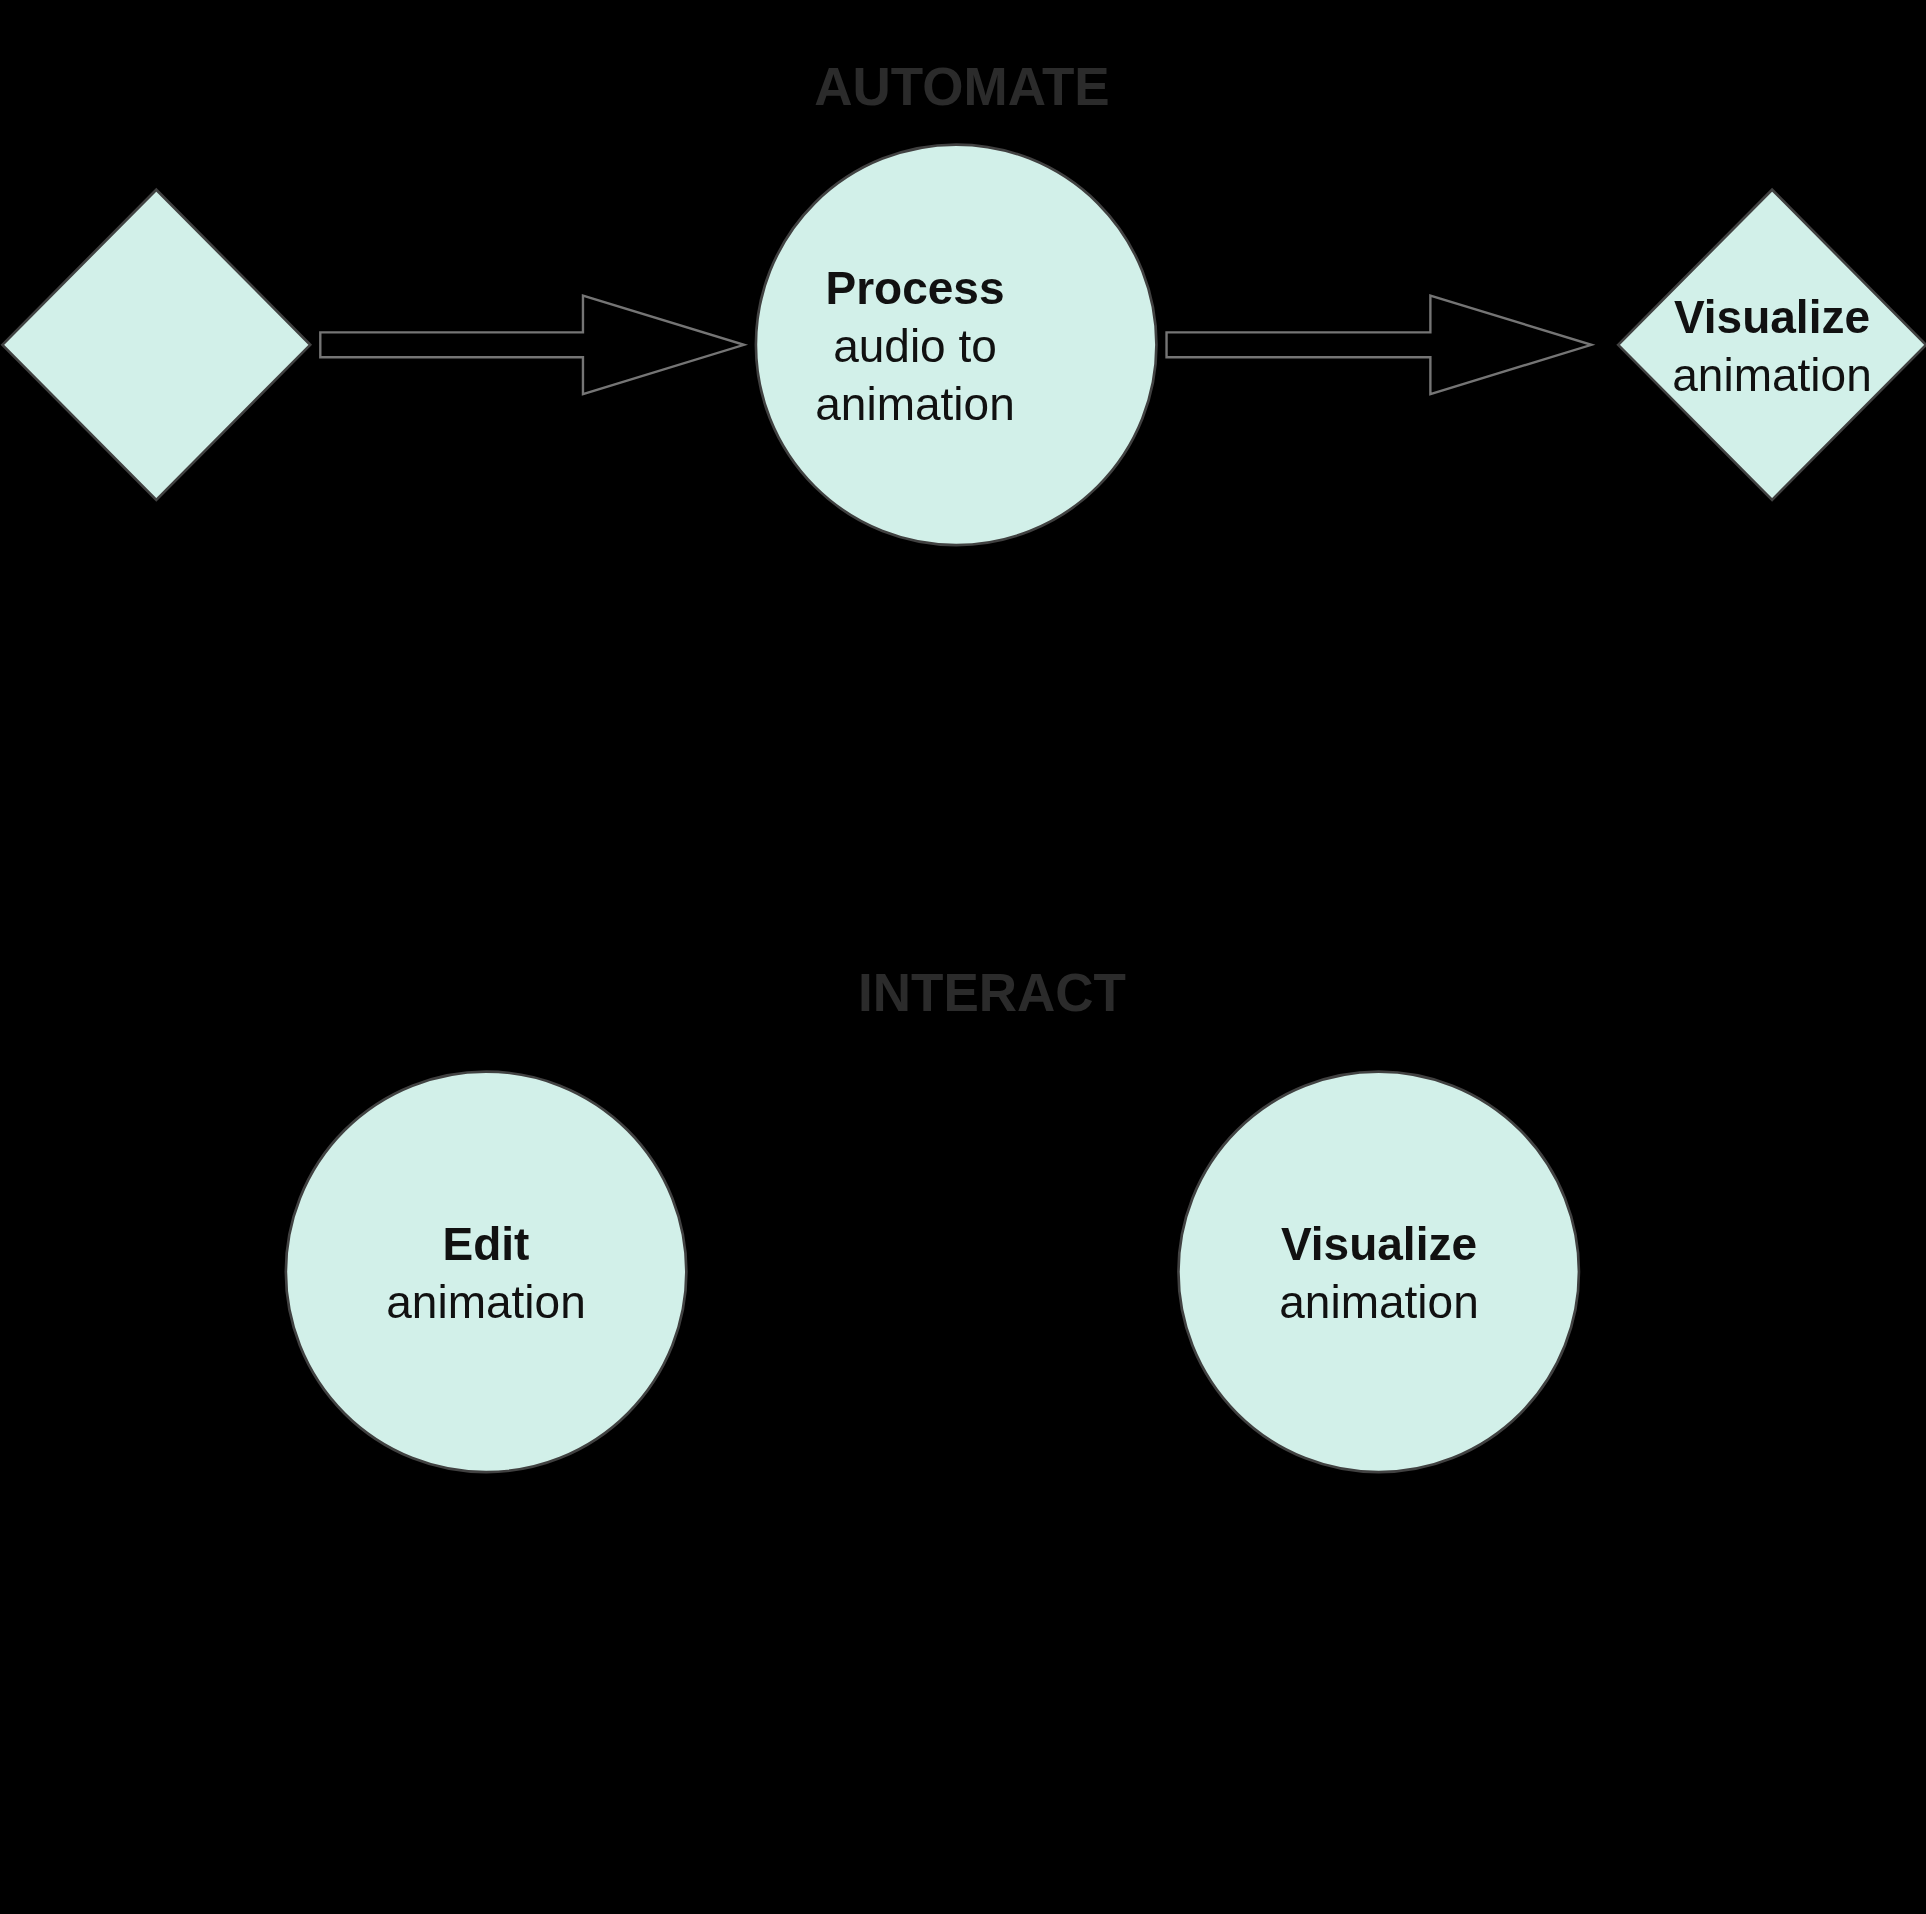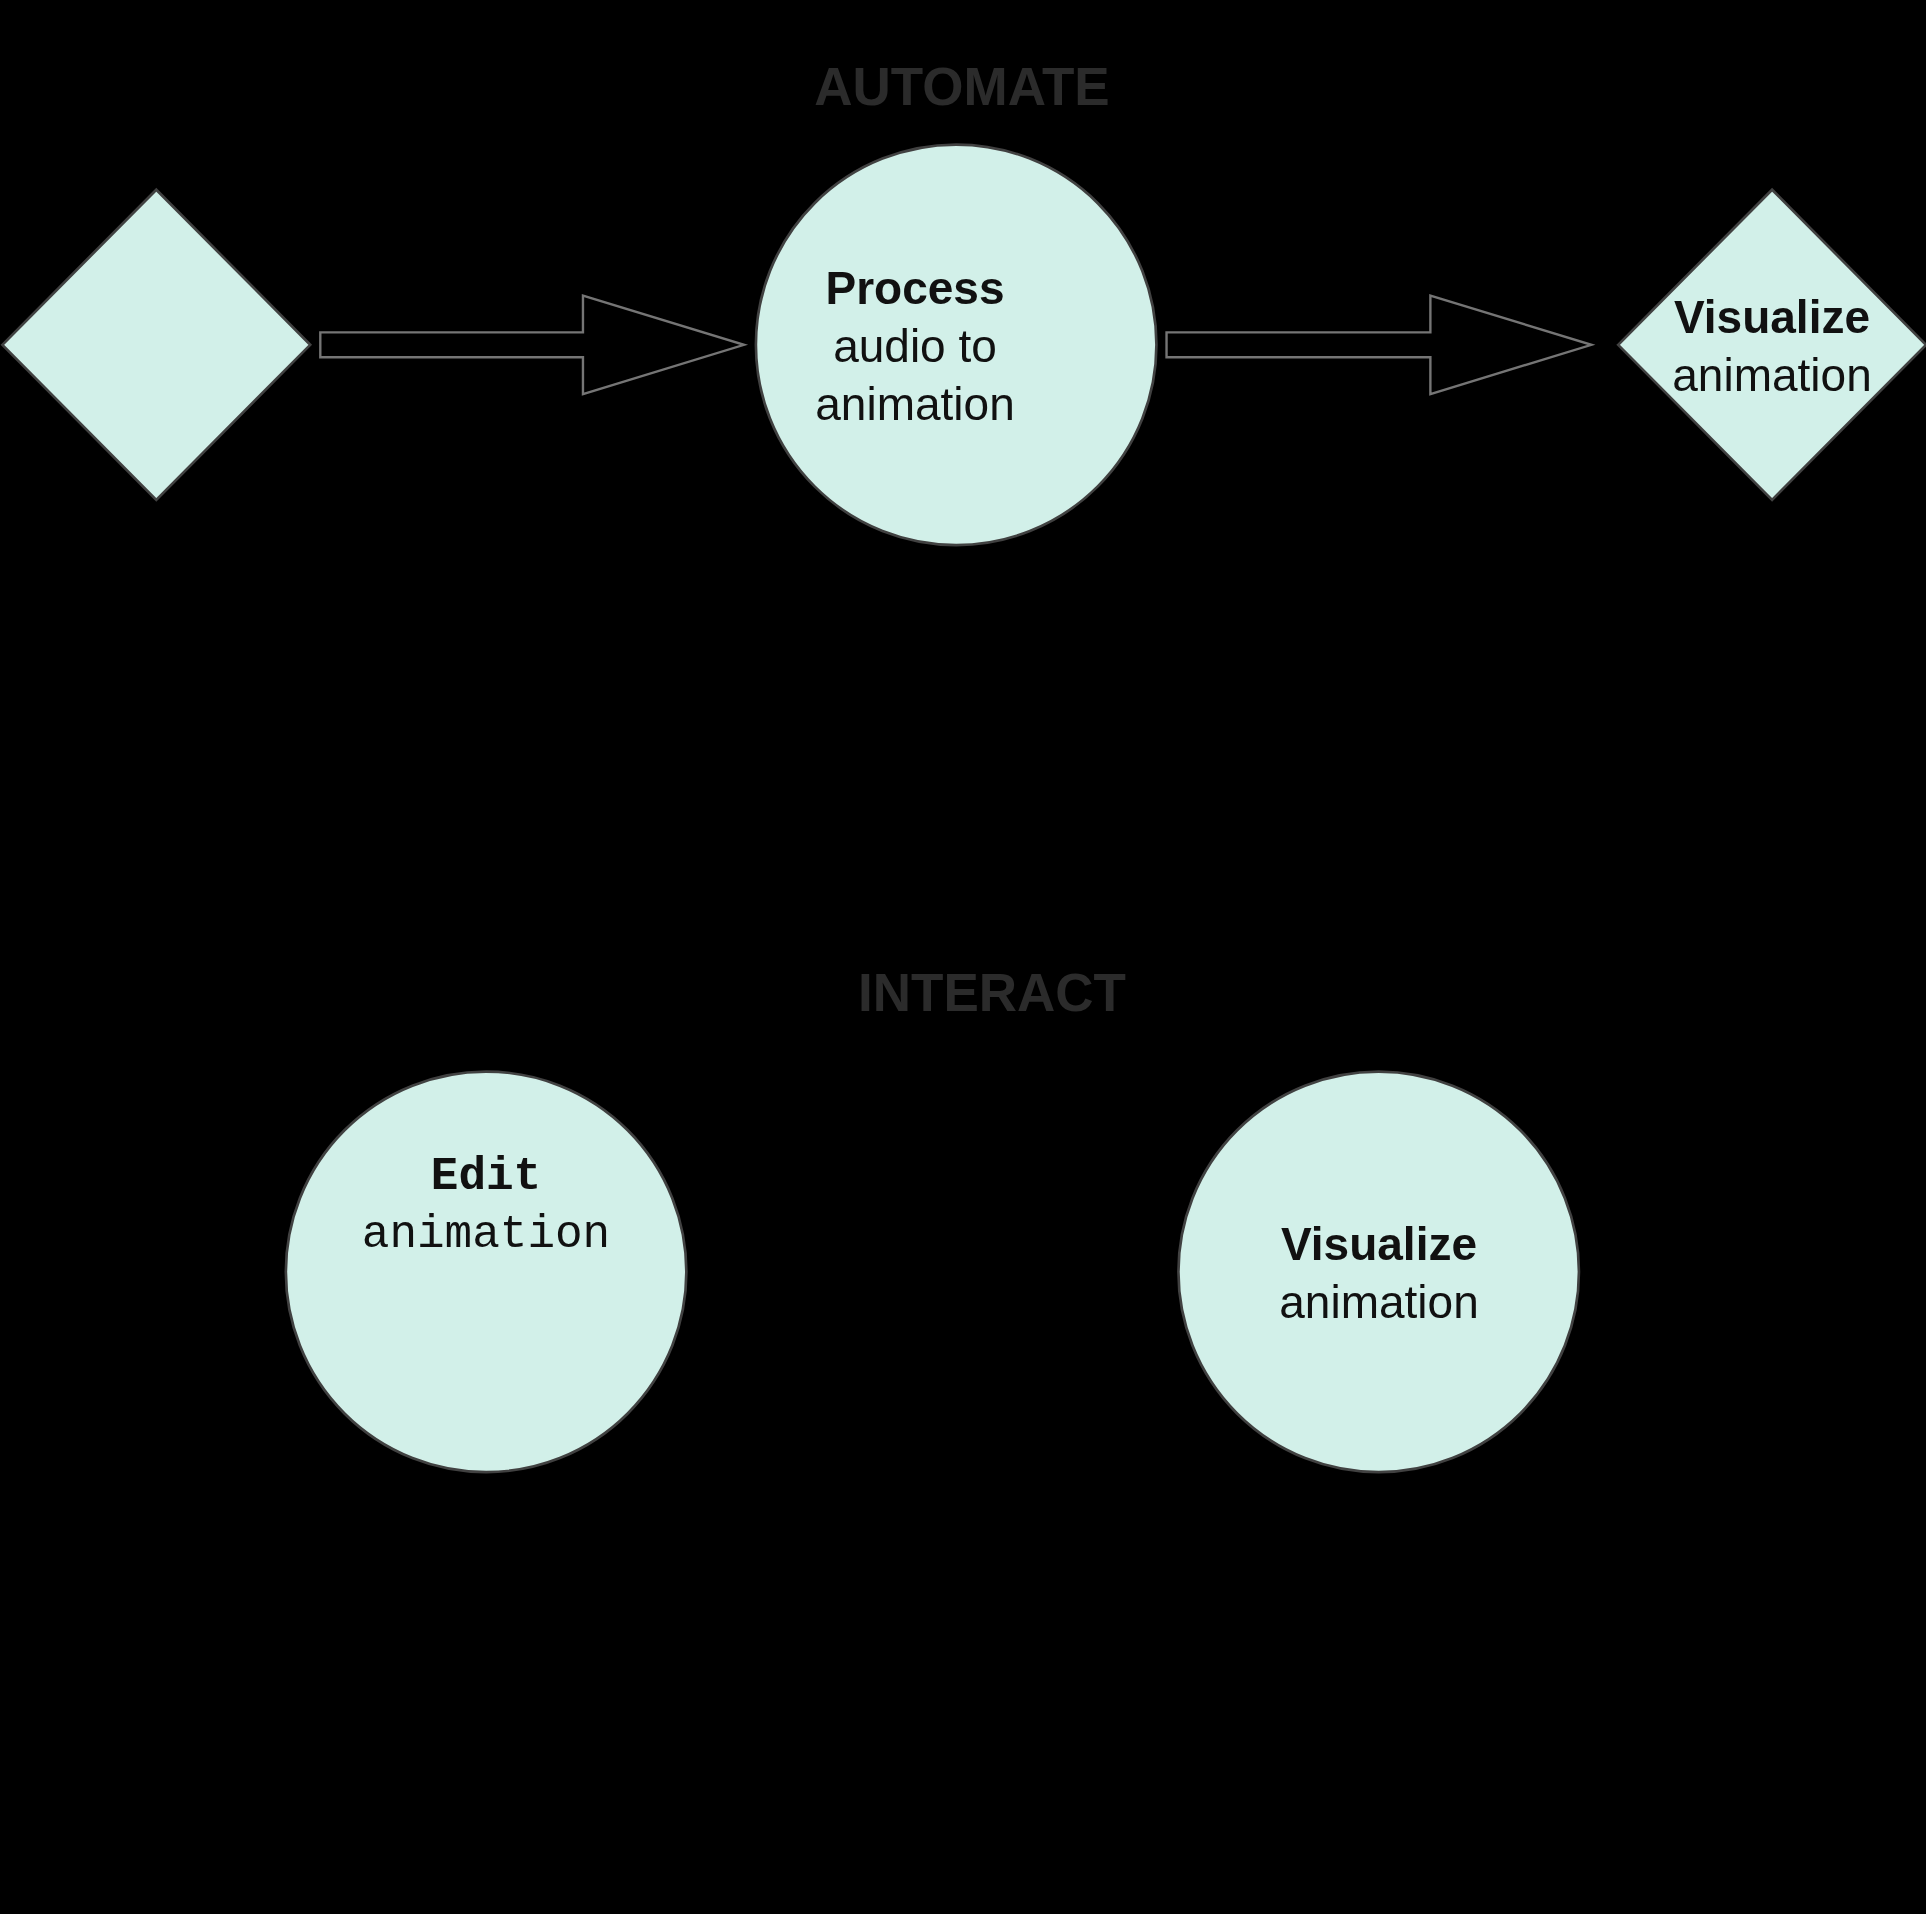--- a/index.html
+++ b/index.html
@@ -49,21 +49,21 @@
     transform: translate(-50%, -50%);
     width: max-content;
     text-align: center;
     color: var(--node-text, #111);
     font-size: 46px;
     line-height: 58px;
   }
   .node-label.input     { left: 156px;  top: 346px; }
   .node-label.process   { left: 915px; top: 346px; }
   .node-label.integrate { left: 1772px; top: 346px; }
-  .node-label.edit      { left: 486px;  top: 1206px; font-family: Liberation Mono, monospace; }
+  .node-label.edit      { left: 486px;  top: 1273px; }
   .node-label.visualize { left: 1379px; top: 1273px; }
   .nl-title { font-weight: bold; }
   .nl-sub   { font-weight: normal; white-space: pre-line; }
 </style>
 </head>
 <body>
 
 <div class="canvas">
 
   <svg class="shape-layer" viewBox="0 0 3241 3222" xmlns="http://www.w3.org/2000/svg">

